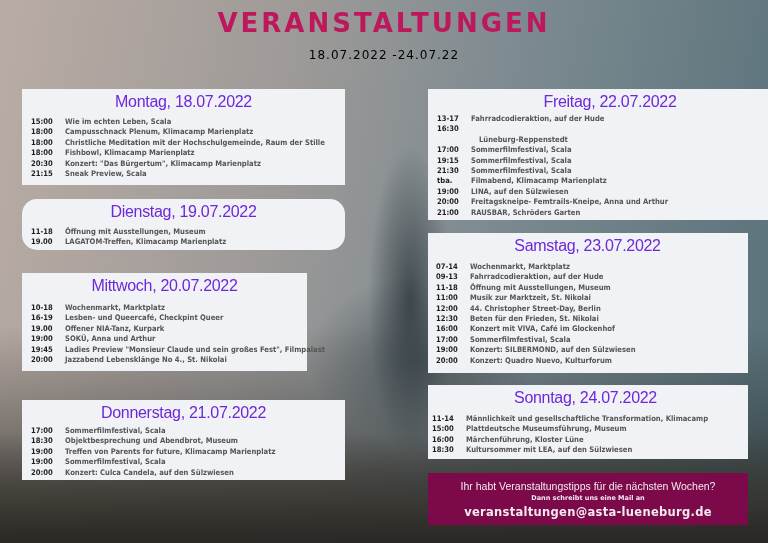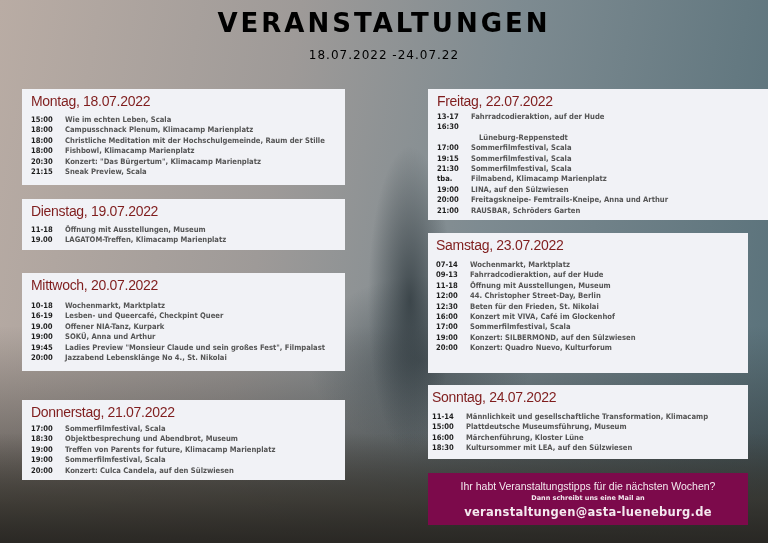--- a/index.html
+++ b/index.html
@@ -6,24 +6,24 @@
   body{width:768px;height:543px;overflow:hidden;position:relative;font-family:"DejaVu Sans",sans-serif;}
   .bg{position:absolute;inset:0;
     background:
       radial-gradient(ellipse 60px 220px at 410px 300px, rgba(40,50,55,0.75), rgba(40,50,55,0) 70%),
       radial-gradient(ellipse 160px 120px at 420px 360px, rgba(50,60,65,0.55), rgba(50,60,65,0) 70%),
       linear-gradient(180deg, rgba(0,0,0,0) 60%, rgba(30,30,28,0.75) 100%),
       linear-gradient(100deg, #b9aca4 0%, #9e9a98 35%, #7e8b91 60%, #577079 100%);
   }
   .bg2{position:absolute;left:0;right:0;bottom:0;height:110px;
     background:linear-gradient(180deg, rgba(60,58,52,0) 0%, rgba(55,52,45,0.7) 60%, rgba(40,38,34,0.9) 100%);}
-  .title{position:absolute;left:0;width:768px;top:8px;text-align:center;color:#000000;font-family:"DejaVu Sans",sans-serif;font-weight:bold;font-size:26px;letter-spacing:3px;}
+  .title{position:absolute;left:0;width:768px;top:8px;text-align:center;color:#be185d;font-family:"DejaVu Sans",sans-serif;font-weight:bold;font-size:26px;letter-spacing:3px;}
   .subtitle{position:absolute;left:0;width:768px;top:48px;text-align:center;color:#000000;font-size:12px;letter-spacing:1px;}
   .day{position:absolute;background:#f1f2f6;box-sizing:border-box;padding:4px 9px 3px 9px;}
-  .day h2{margin:0 0 6px 0;font-family:"Liberation Sans",sans-serif;font-weight:normal;font-size:14px;color:#7f1d1d;letter-spacing:-0.3px;}
+  .day h2{margin:0 0 6px 0;font-family:"Liberation Sans",sans-serif;font-weight:normal;font-size:16px;color:#6d28d9;letter-spacing:-0.3px;text-align:center;}
   .row{display:flex;font-family:"DejaVu Sans Condensed","DejaVu Sans",sans-serif;font-size:7.6px;line-height:10.4px;font-weight:bold;}
   .row .t{width:34px;flex:none;color:#1d1d1d;}
   .row .e{color:#555;white-space:nowrap;}
   .banner{position:absolute;left:428px;top:473px;width:320px;height:52px;background:#7c0a4b;color:#f4e9ef;text-align:center;}
   .banner .b1{font-family:"Liberation Sans",sans-serif;font-size:10.5px;margin-top:7px;}
   .banner .b2{font-size:6.5px;font-weight:bold;margin-top:2px;}
   .banner .b3{font-size:11.5px;font-weight:bold;margin-top:3px;letter-spacing:0.3px;}
 </style>
 </head>
 <body>
@@ -55,33 +55,33 @@
   <div class="row">
       <span class="t">20:30</span>
       <span class="e">Konzert: "Das Bürgertum", Klimacamp Marienplatz</span>
     </div>
   <div class="row">
       <span class="t">21:15</span>
       <span class="e">Sneak Preview, Scala</span>
     </div>
 </div>
 
-<div class="day" style="left:22px;top:199px;width:323px;height:51px;">
+<div class="day" style="left:22px;top:199px;width:323px;height:51px;border-radius:15px;">
   <h2>Dienstag, 19.07.2022</h2>
   <div class="row">
       <span class="t">11-18</span>
       <span class="e">Öffnung mit Ausstellungen, Museum</span>
     </div>
   <div class="row">
       <span class="t">19.00</span>
       <span class="e">LAGATOM-Treffen, Klimacamp Marienplatz</span>
     </div>
 </div>
 
-<div class="day" style="left:22px;top:273px;width:323px;height:98px;">
+<div class="day" style="left:22px;top:273px;width:285px;height:98px;">
   <h2 style="margin-bottom:8px;">Mittwoch, 20.07.2022</h2>
   <div class="row">
       <span class="t">10-18</span>
       <span class="e">Wochenmarkt, Marktplatz</span>
     </div>
   <div class="row">
       <span class="t">16-19</span>
       <span class="e">Lesben- und Queercafé, Checkpint Queer</span>
     </div>
   <div class="row">
@@ -175,20 +175,24 @@
       <span class="t">07-14</span>
       <span class="e">Wochenmarkt, Marktplatz</span>
     </div>
   <div class="row">
       <span class="t">09-13</span>
       <span class="e">Fahrradcodieraktion, auf der Hude</span>
     </div>
   <div class="row">
       <span class="t">11-18</span>
       <span class="e">Öffnung mit Ausstellungen, Museum</span>
+    </div>
+  <div class="row">
+      <span class="t">11:00</span>
+      <span class="e">Musik zur Marktzeit, St. Nikolai</span>
     </div>
   <div class="row">
       <span class="t">12:00</span>
       <span class="e">44. Christopher Street-Day, Berlin</span>
     </div>
   <div class="row">
       <span class="t">12:30</span>
       <span class="e">Beten für den Frieden, St. Nikolai</span>
     </div>
   <div class="row">

